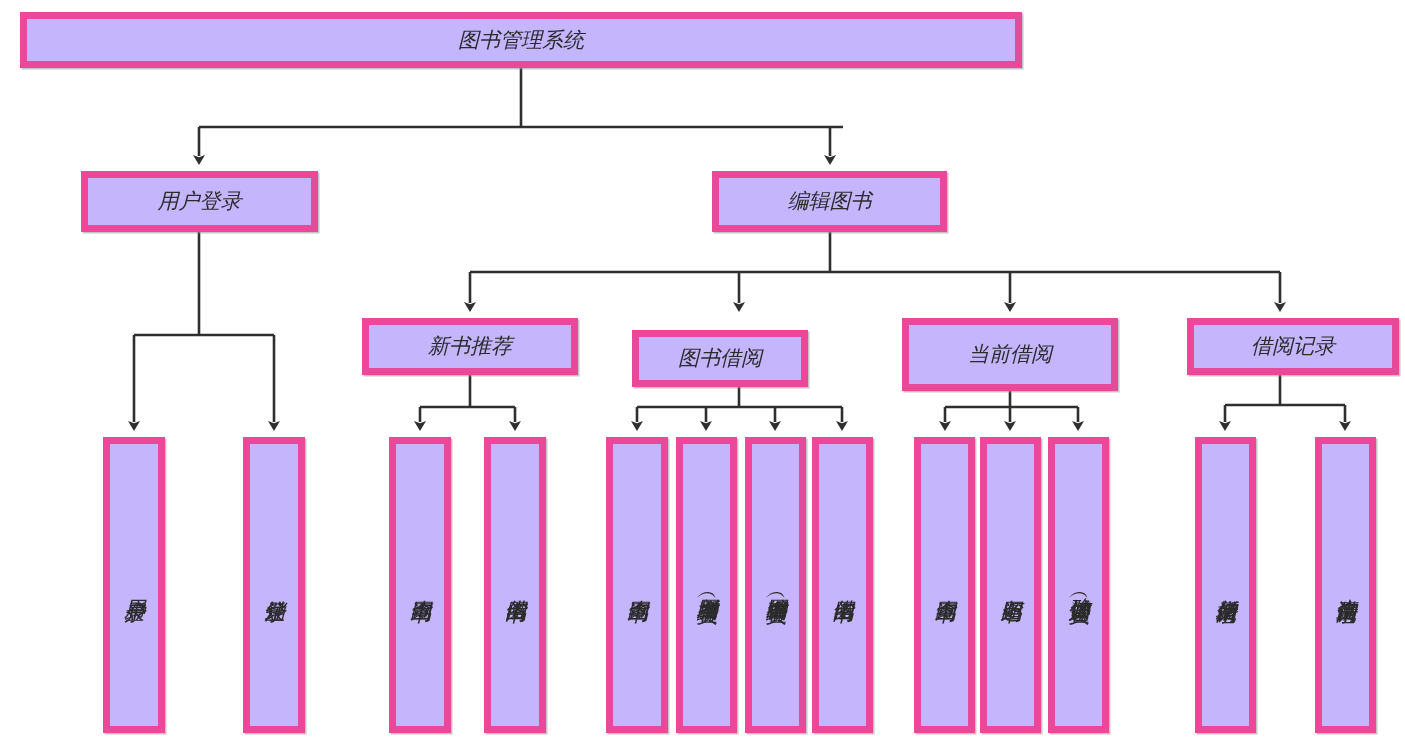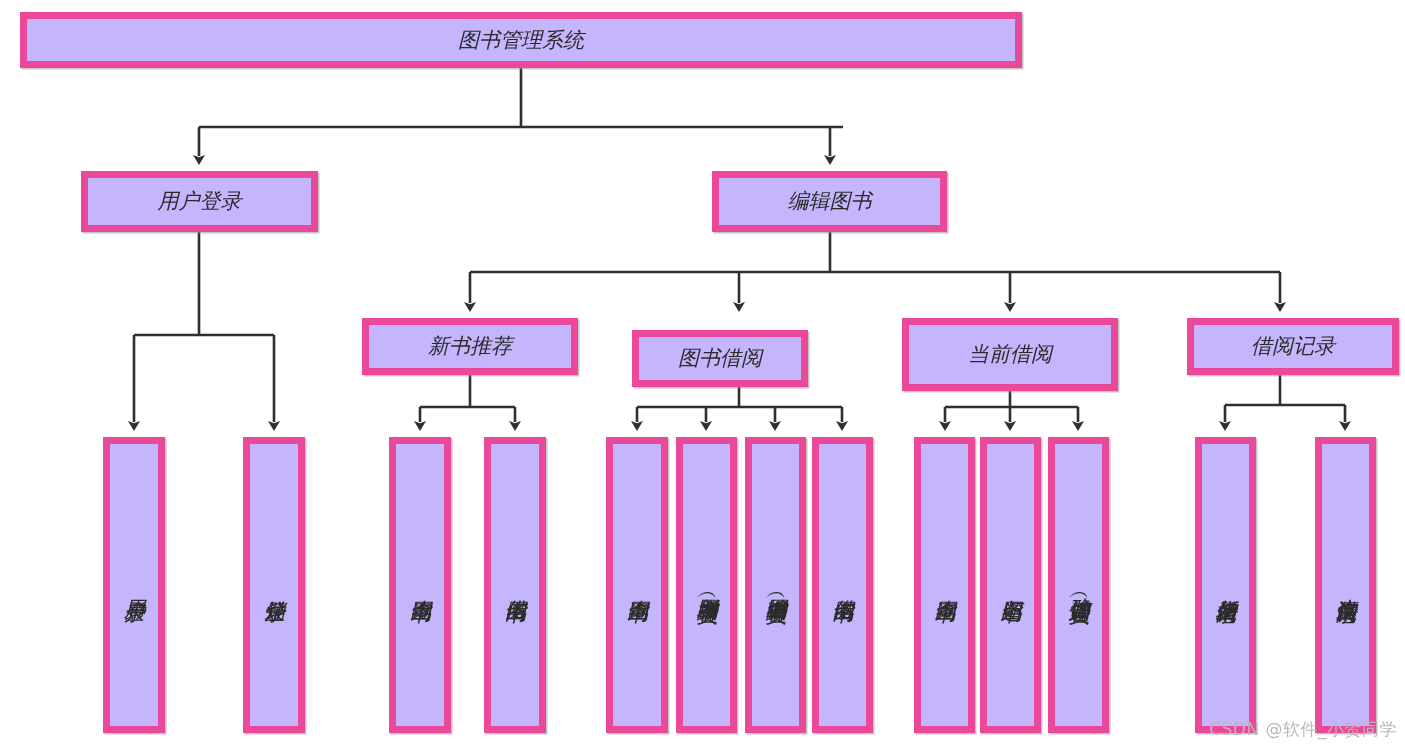--- a/index.html
+++ b/index.html
@@ -186,15 +186,14 @@
     <span class="label">确认归还（管理员）</span>
   </div>
 
   <div class="node vertical" style="left:1195px; top:437px; width:61px; height:296px;">
     <span class="label">新增借阅记录</span>
   </div>
   <div class="node vertical" style="left:1315px; top:437px; width:61px; height:296px;">
     <span class="label">查询借阅记录</span>
   </div>
 
-  <div id="watermark">CSDN @软件_小贺同学</div>
 
 </div>
 
 </body></html>

